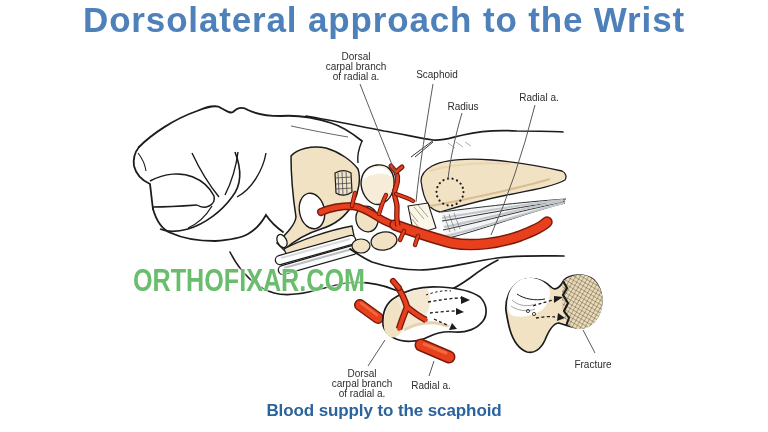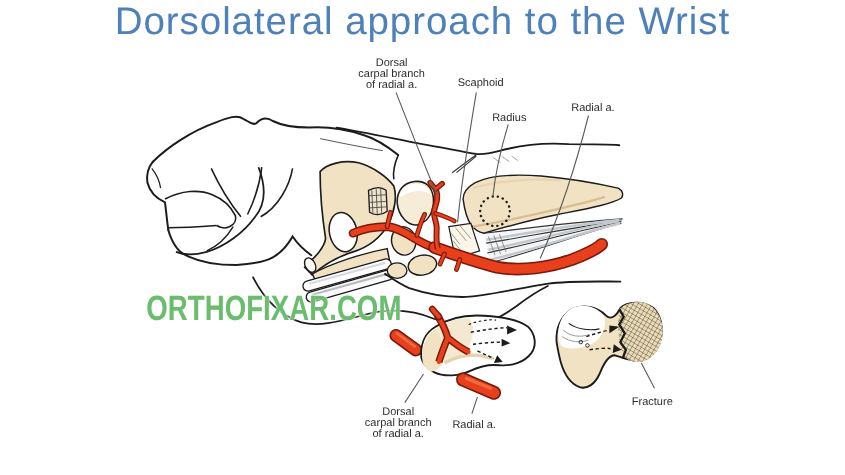--- a/index.html
+++ b/index.html
@@ -1,17 +1,17 @@
 <!DOCTYPE html>
 <html><head>
 <meta charset="utf-8">
 <style>
 html,body{margin:0;padding:0;background:#ffffff;width:768px;height:432px;overflow:hidden;}
 #page{position:relative;width:768px;height:432px;font-family:"Liberation Sans",sans-serif;}
-#title{position:absolute;left:0;top:0px;width:768px;text-align:center;color:#4e81ba;font-size:35px;letter-spacing:0.85px;}
+#title{position:absolute;left:0;top:0px;width:768px;text-align:center;color:#4e81ba;font-size:35px;letter-spacing:0.85px;font-weight:bold;}
 #caption{position:absolute;left:0;top:401px;width:768px;text-align:center;color:#2b639c;font-size:17px;font-weight:bold;letter-spacing:-0.1px;}
 #wm{position:absolute;left:133px;top:264px;color:#69bd6d;font-size:32px;font-weight:bold;line-height:32px;transform:scaleX(0.786);transform-origin:left top;text-shadow:0 0 2px #ffffff,0 0 3px #ffffff;}
 </style>
 </head>
 <body>
 <div id="page">
 <svg width="768" height="432" viewBox="0 0 768 432" style="position:absolute;left:0;top:0">
 <defs>
 <pattern id="grid1" width="4.5" height="4.5" patternUnits="userSpaceOnUse" patternTransform="rotate(15)">
   <path d="M0 0H4.5M0 0V4.5" stroke="#3a2f20" stroke-width="0.9" fill="none"></path>
@@ -163,13 +163,14 @@
 <text x="539" y="101">Radial a.</text>
 <text x="362" y="377">Dorsal</text>
 <text x="362" y="387">carpal branch</text>
 <text x="362" y="397">of radial a.</text>
 <text x="431" y="389">Radial a.</text>
 <text x="593" y="368">Fracture</text>
 </g>
 </svg>
 <div id="title">Dorsolateral approach to the Wrist</div>
 <div id="wm">ORTHOFIXAR.COM</div>
+<div id="caption">Blood supply to the scaphoid</div>
 </div>
 
 </body></html>

